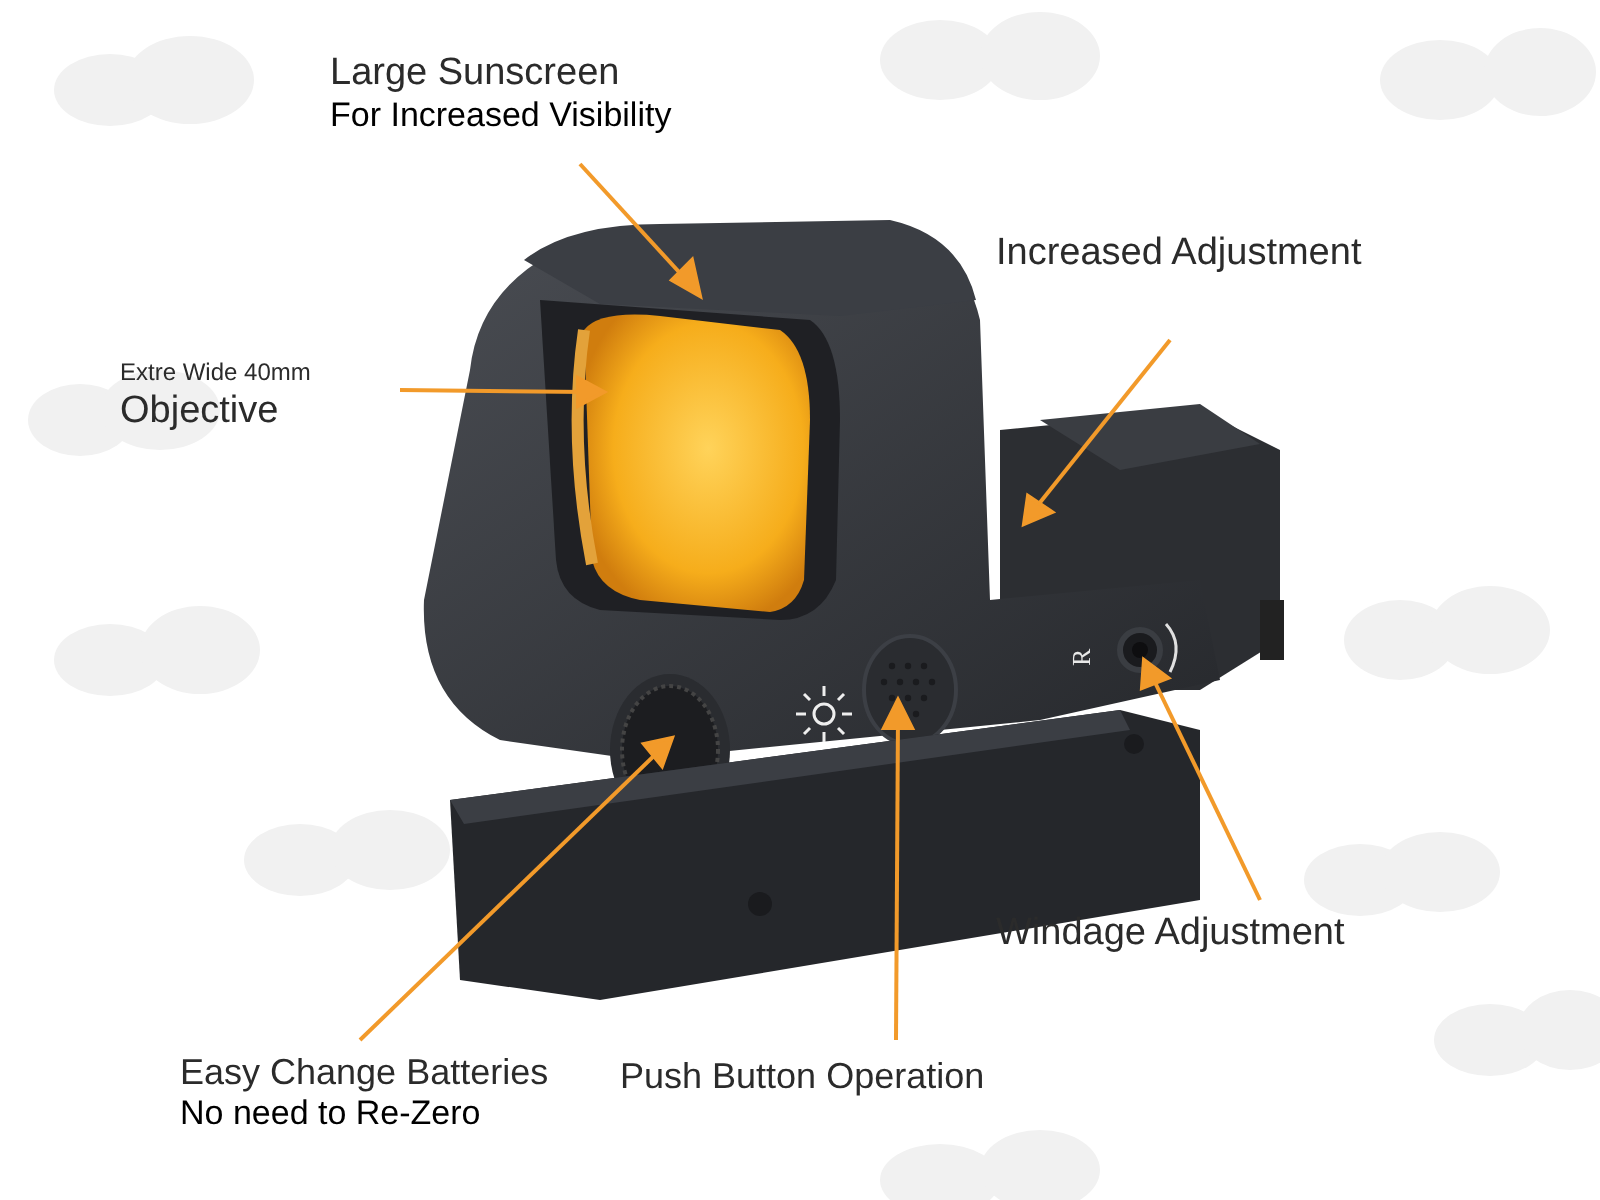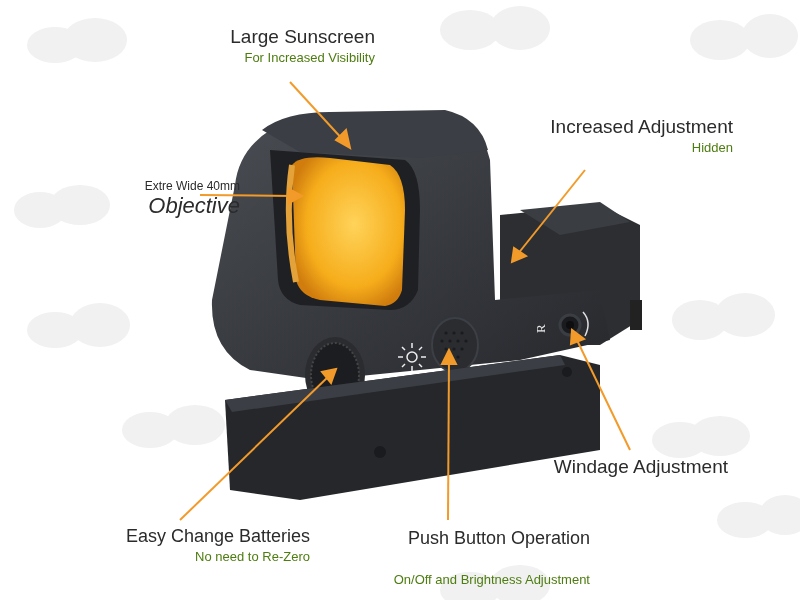--- a/index.html
+++ b/index.html
@@ -5,23 +5,23 @@
   html, body { margin: 0; padding: 0; }
   body {
     width: 800px; height: 600px; overflow: hidden;
     background: #ffffff;
     font-family: "Liberation Sans", sans-serif;
     color: #2a2a2a;
     position: relative;
   }
   .stage { position: absolute; left: 0; top: 0; width: 800px; height: 600px; }
   .watermark { position: absolute; opacity: 1; }
-  .label { position: absolute; text-align: right; white-space: nowrap; }
+  .label { position: absolute; text-align: left; white-space: nowrap; }
   .label .title { font-size: 19px; color: #2b2b2b; line-height: 22px; }
-  .label .sub { font-size: 13px; color: #4d7c0f; line-height: 20px; }
+  .label .sub { font-size: 17px; color: #000000; line-height: 20px; }
   svg.product { position: absolute; left: 0; top: 0; }
 </style>
 </head>
 <body>
 
 <div class="stage">
 
   <svg class="watermark" width="800" height="600" style="left:0;top:0;">
     <g fill="#f1f1f1">
       <ellipse cx="55" cy="45" rx="28" ry="18"></ellipse>
@@ -129,34 +129,32 @@
     </g>
   </svg>
 
   <div class="label" style="left:165px;top:26px;width:210px;">
     <div class="title">Large Sunscreen</div>
     <div class="sub">For Increased Visibility</div>
   </div>
 
   <div class="label" style="left:60px;top:176px;width:180px;">
     <div class="title" style="font-size:12px;line-height:20px;">Extre Wide 40mm</div>
-    <div class="title" style="font-size:22px;line-height:20px;font-style:italic;">Objective</div>
+    <div class="title" style="font-size:19px;line-height:20px;">Objective</div>
   </div>
 
   <div class="label" style="left:498px;top:116px;width:235px;">
     <div class="title">Increased  Adjustment</div>
-    <div class="sub">Hidden</div>
   </div>
 
   <div class="label" style="left:498px;top:456px;width:230px;">
     <div class="title">Windage  Adjustment</div>
   </div>
 
   <div class="label" style="left:90px;top:525px;width:220px;">
     <div class="title" style="font-size:18px;">Easy Change Batteries</div>
     <div class="sub">No need to Re-Zero</div>
   </div>
 
   <div class="label" style="left:310px;top:527px;width:280px;">
     <div class="title" style="font-size:18px;margin-bottom:21px;">Push Button Operation</div>
-    <div class="sub">On/Off and Brightness Adjustment</div>
   </div>
 </div>
 
 </body></html>

